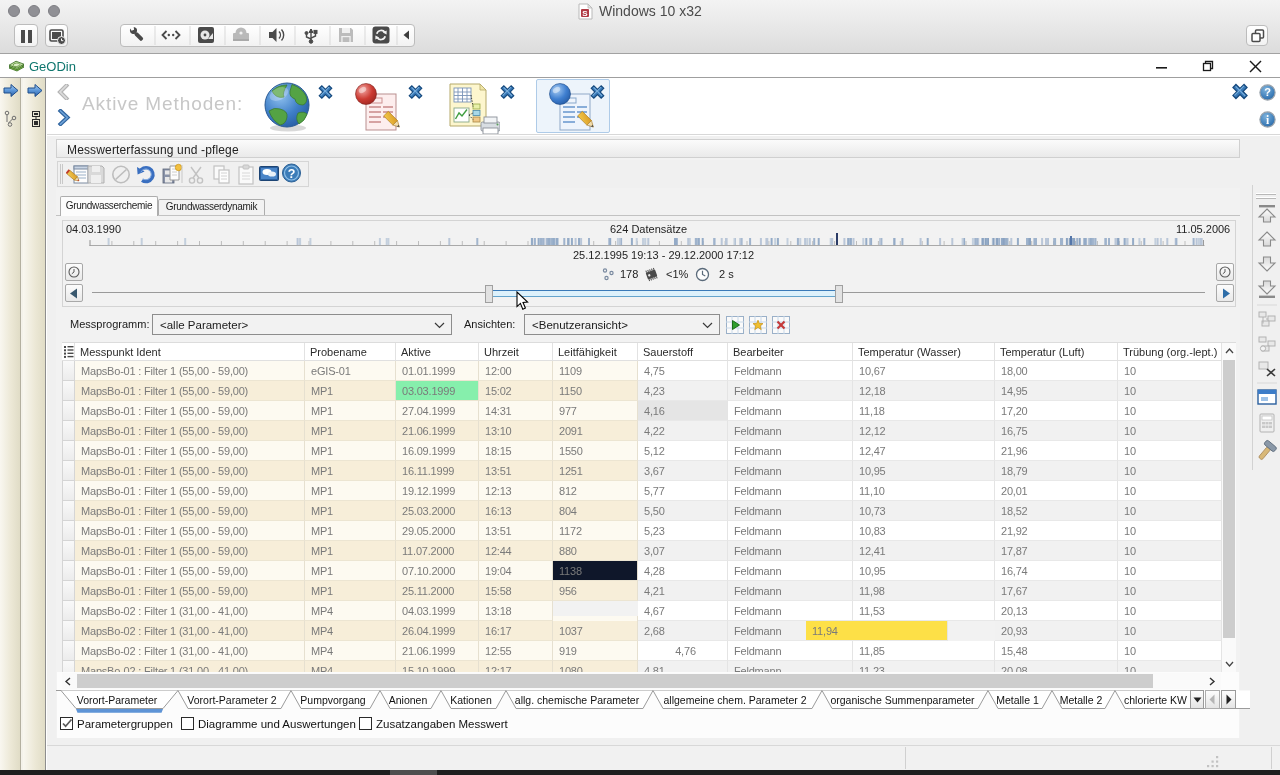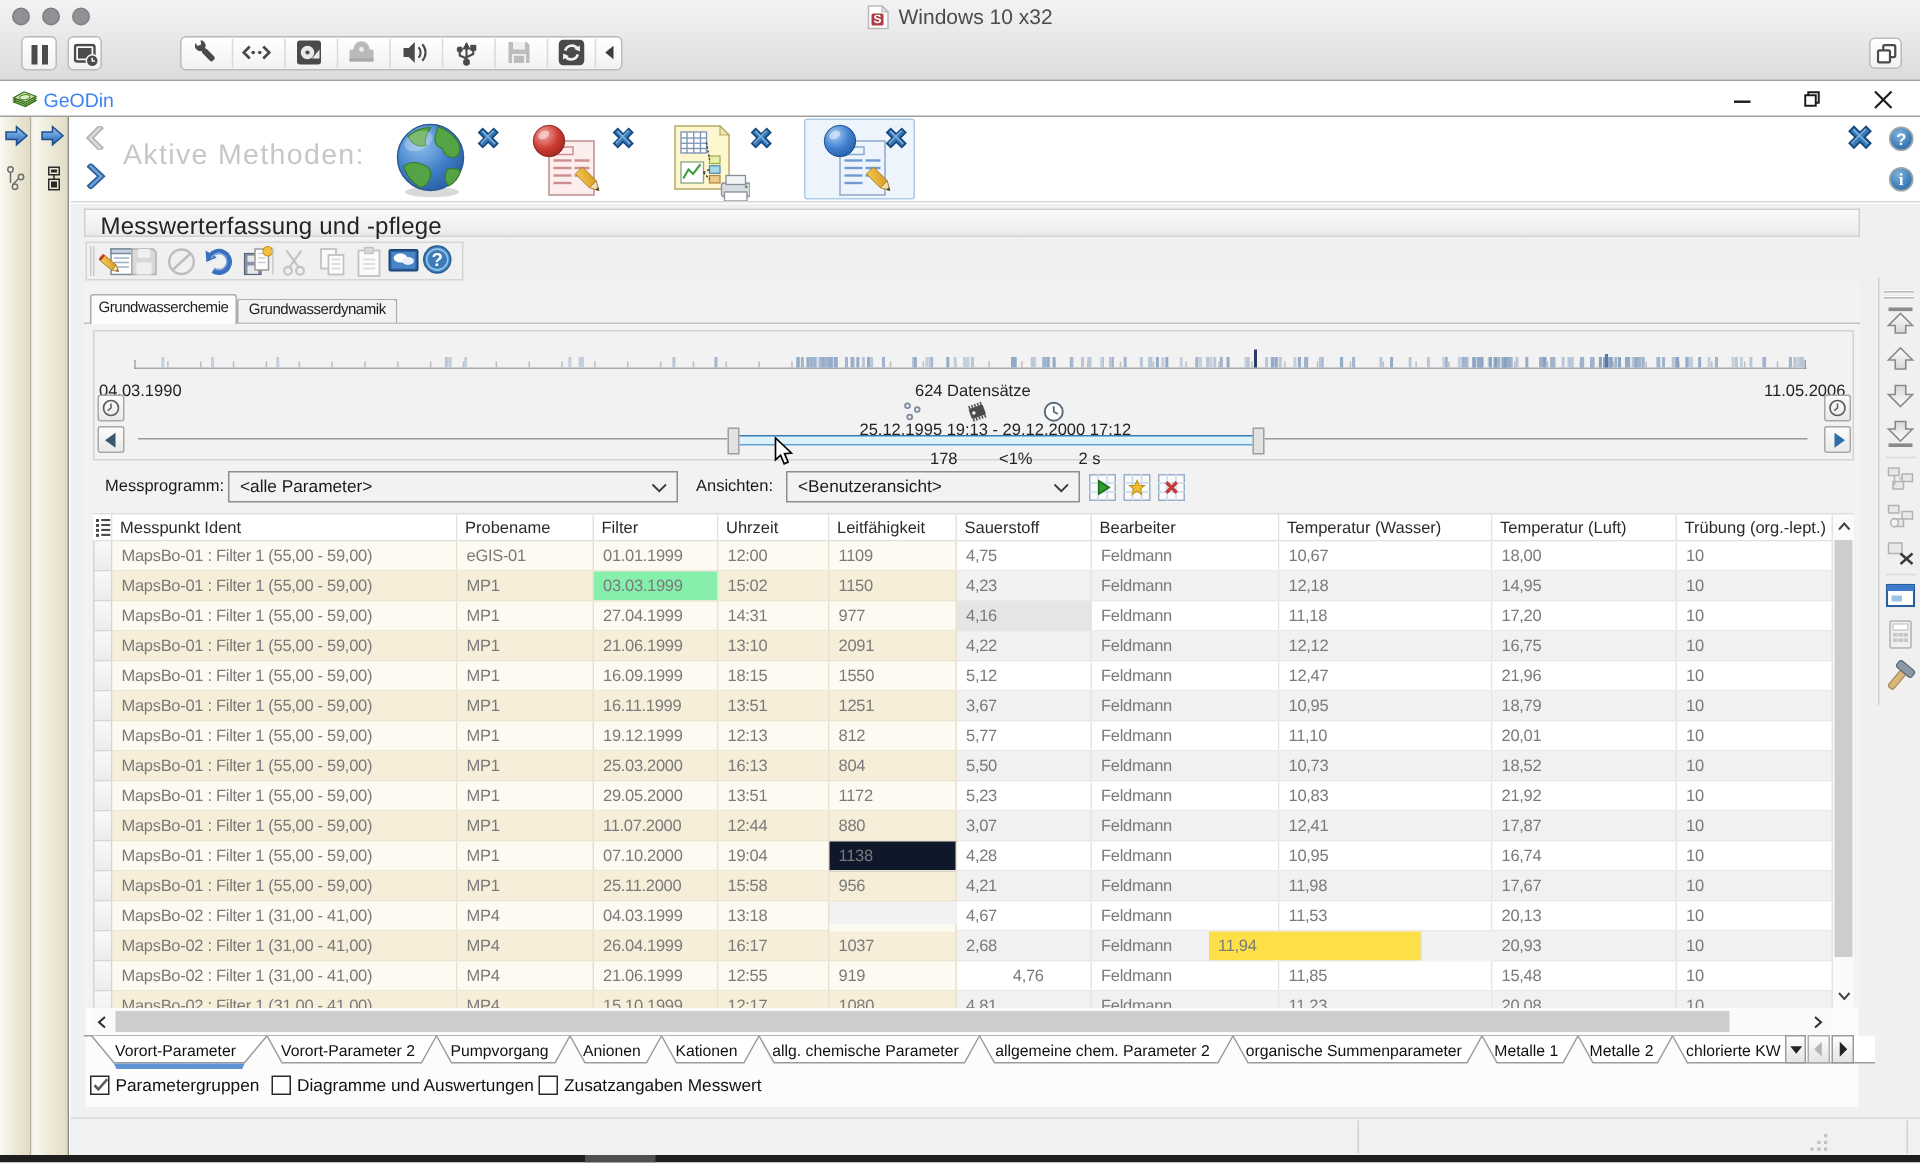--- a/index.html
+++ b/index.html
@@ -12,47 +12,47 @@
   #mactop { left:0; top:0; width:1280px; height:54px;
     background:linear-gradient(#f3f3f3,#e9e9e9 45%,#dcdcdc); border-bottom:1px solid #a2a2a2; }
   .tl { position:absolute; top:5px; width:12px; height:12px; border-radius:50%;
     background:#909095; border:1px solid #7e7e83; }
   #mactitle { position:absolute; top:3px; left:599px; font-size:14px; color:#4b4b4b; }
   .vmbtn { position:absolute; background:linear-gradient(#ffffff,#f2f2f2);
     border:1px solid #bcbcbc; border-radius:4px; }
 
   
   #geotitle { left:0; top:55px; width:1280px; height:23px; background:#ffffff; border-bottom:1px solid #9f9f9f; }
-  #geotitle .txt { position:absolute; left:29px; top:4px; font-size:13px; color:#3b82f6;text-align:right; }
+  #geotitle .txt { position:absolute; left:29px; top:4px; font-size:13px; color:#0f766e;text-align:right; }
 
   
   .dock { top:78px; height:692px; background:linear-gradient(90deg,#f9f7f0,#ece8d6 55%,#e0dcc6); }
 
   
   #band { left:47px; top:78px; width:1233px; height:57px; background:#ffffff; border-bottom:1px solid #d8d8d8; }
   #aktive { position:absolute; left:35px; top:15px; font-size:19px; color:#c7c7c7; letter-spacing:0.9px; }
   .selbox { position:absolute; border:1px solid #aecbe8; background:#edf4fb; border-radius:2px; }
 
   #content { left:47px; top:136px; width:1233px; height:634px; background:#f0f0f0; }
 
   #panel { position:absolute; left:56px; top:139px; width:1184px; height:599px; background:#f2f2f2; }
   #sechdr { position:absolute; left:56px; top:139px; width:1184px; height:19px;
     background:linear-gradient(#fbfbfb,#eaeaea); border:1px solid #d0d0d0;
-    font-size:16px; color:#232323; letter-spacing:0.15px; padding:3px 0 0 10px; }
+    font-size:12px; color:#232323; letter-spacing:0.15px; padding:3px 0 0 10px; }
   #toolbar { position:absolute; left:56px; top:160px; width:1184px; height:28px; background:#f0f0f0; }
   #tbbox { position:absolute; left:57px; top:161px; width:252px; height:26px; border:1px solid #d5d5d5; }
 
   
   .ttab { position:absolute; font-size:10px; letter-spacing:-0.3px; color:#1e1e1e; background:#f2f2f2;
     border:1px solid #adadad; border-bottom:none; border-radius:2px 2px 0 0; }
   .ttab.act { background:#fcfcfc; z-index:2; }
 
   
   #tpanel { position:absolute; left:62px; top:220px; width:1174px; height:87px; background:#f2f2f2; border:1px solid #d4d4d4; }
-  .tdate { position:absolute; top:223px; font-size:11px; color:#232323;margin-top:32px; }
+  .tdate { position:absolute; top:223px; font-size:11px; color:#232323; }
   .btn17 { position:absolute; width:18px; height:18px; background:linear-gradient(#fcfcfc,#e9e9e9);
     border:1px solid #a8a8a8; border-radius:2px; }
 
   
   .mlabel { position:absolute; font-size:11px; color:#1a1a1a; }
   .combo { position:absolute; height:21px; background:#f2f2f2; border:1px solid #8d8d8d;
     font-size:11.5px; color:#1a1a1a; padding:4px 0 0 7px; }
 
   
   .hcell { position:absolute; top:343px; height:18px; background:#ffffff; border-right:1px solid #e2e2e2;
@@ -908,21 +908,21 @@
         <line x1="12.5" y1="5.5" x2="5.5" y2="12.5"></line>
       </g>
   </g>
 </svg>
 
 <div class="abs" style="left:62px;top:342px;width:1174px;height:1px;background:#dcdcdc;"></div>
 <div class="abs" id="gridwrap">
 <div class="hcell" style="left:62px;width:13px;"></div>
 <div class="hcell" style="left:75px;width:230px;">Messpunkt Ident</div>
 <div class="hcell" style="left:305px;width:91px;">Probename</div>
-<div class="hcell" style="left:396px;width:83px;">Filter</div>
+<div class="hcell" style="left:396px;width:83px;">Aktive</div>
 <div class="hcell" style="left:479px;width:74px;">Uhrzeit</div>
 <div class="hcell" style="left:553px;width:85px;">Leitfähigkeit</div>
 <div class="hcell" style="left:638px;width:90px;">Sauerstoff</div>
 <div class="hcell" style="left:728px;width:125px;">Bearbeiter</div>
 <div class="hcell" style="left:853px;width:142px;">Temperatur (Wasser)</div>
 <div class="hcell" style="left:995px;width:123px;">Temperatur (Luft)</div>
 <div class="hcell" style="left:1118px;width:104px;">Trübung (org.-lept.)</div>
 <div class="gut" style="top:361px;"></div>
 <div class="cell" style="left:75px;top:361px;width:230px;background:#fdfaf1;border-right-color:#e6e0d0;border-bottom-color:#ece5d2;">MapsBo-01 : Filter 1 (55,00 - 59,00)</div>
 <div class="cell" style="left:305px;top:361px;width:91px;background:#fdfaf1;border-right-color:#e6e0d0;border-bottom-color:#ece5d2;">eGIS-01</div>

